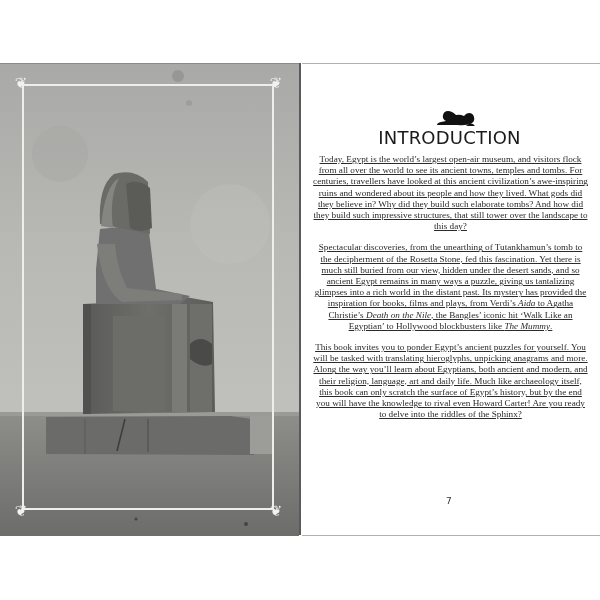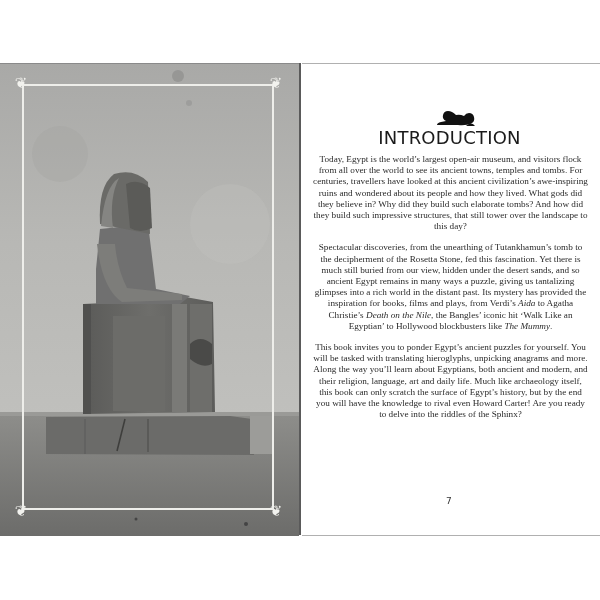--- a/index.html
+++ b/index.html
@@ -38,21 +38,21 @@
     .sphinx { position: absolute; left: 134px; top: 45px; width: 40px; height: 18px; }
     .title {
       position: absolute; left: 0; width: 295px; top: 63px; text-align: center;
       font-family: "DejaVu Sans", sans-serif; font-size: 18px; letter-spacing: 0.2px;
       color: #1a1a1a; font-weight: normal;
     }
     .body-text {
       position: absolute; left: 10px; width: 277px; top: 90px;
       font-size: 9.2px; line-height: 11.2px; color: #2b2b2b; text-align: center;
     }
-    .body-text p { margin: 0 0 10px 0; }
+    .body-text p { margin: 0 0 10px 0; text-decoration: underline; }
     .body-text em { font-style: italic; margin-top: 38px; }
     .page-number {
       position: absolute; left: 144px; top: 432px; font-family: "DejaVu Sans", sans-serif;
       font-size: 9px; color: #333;
     }
   </style>
 </head>
 <body>
 
 <div class="spread">

